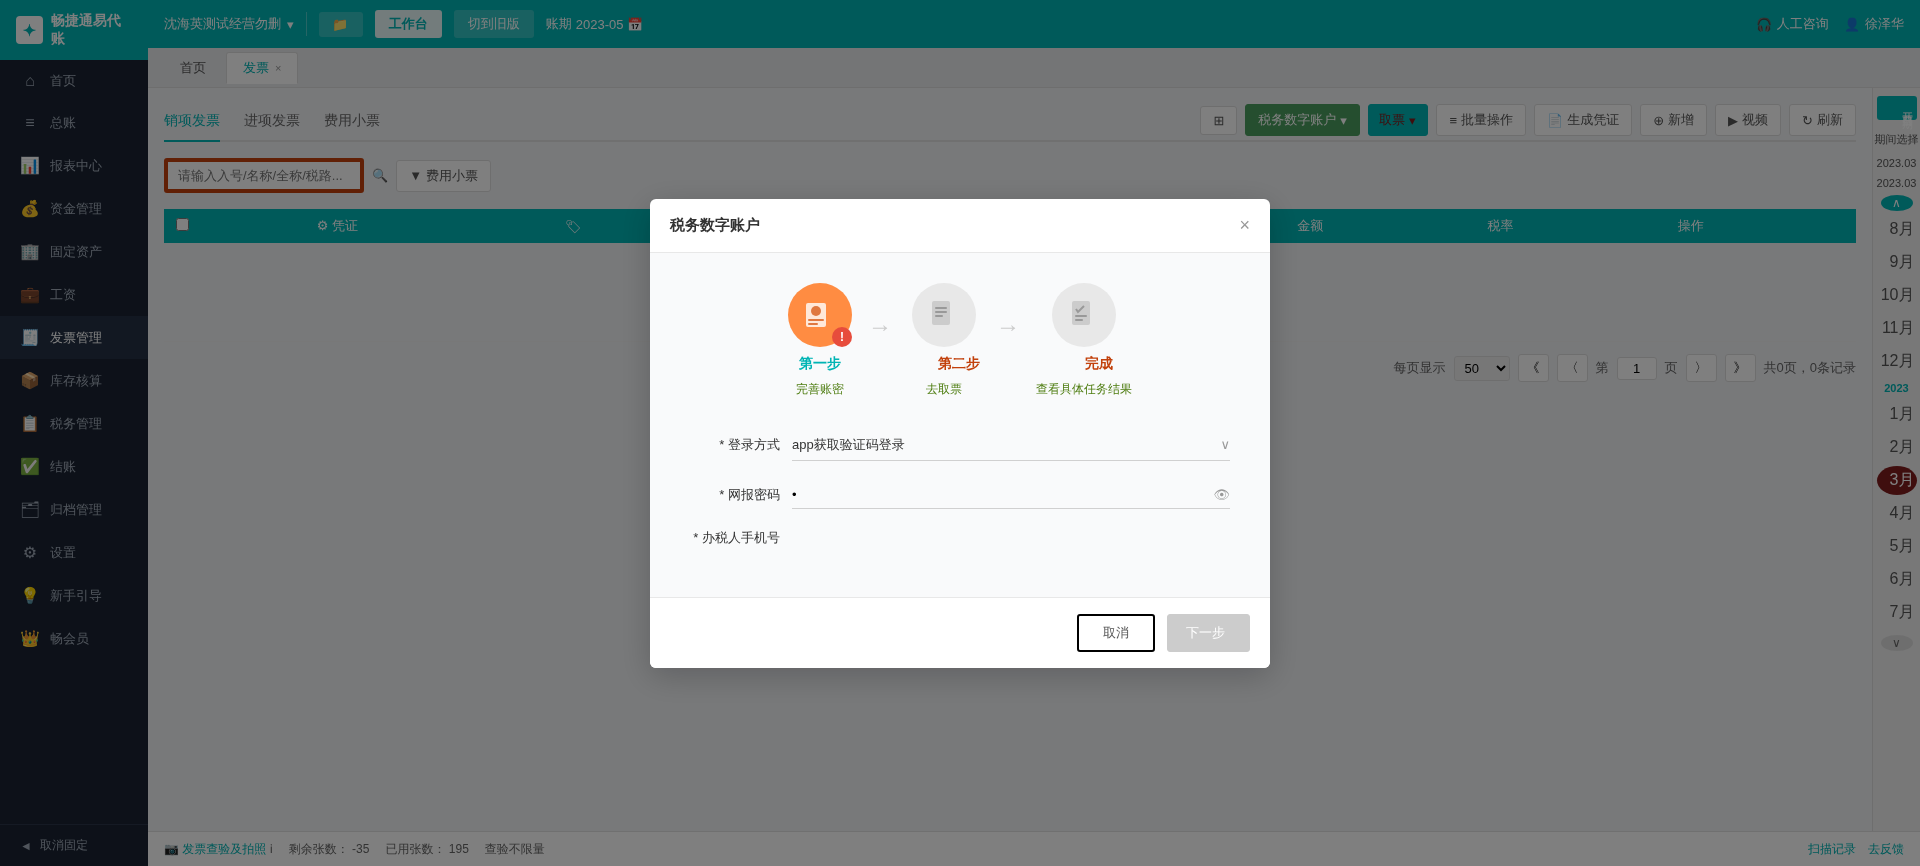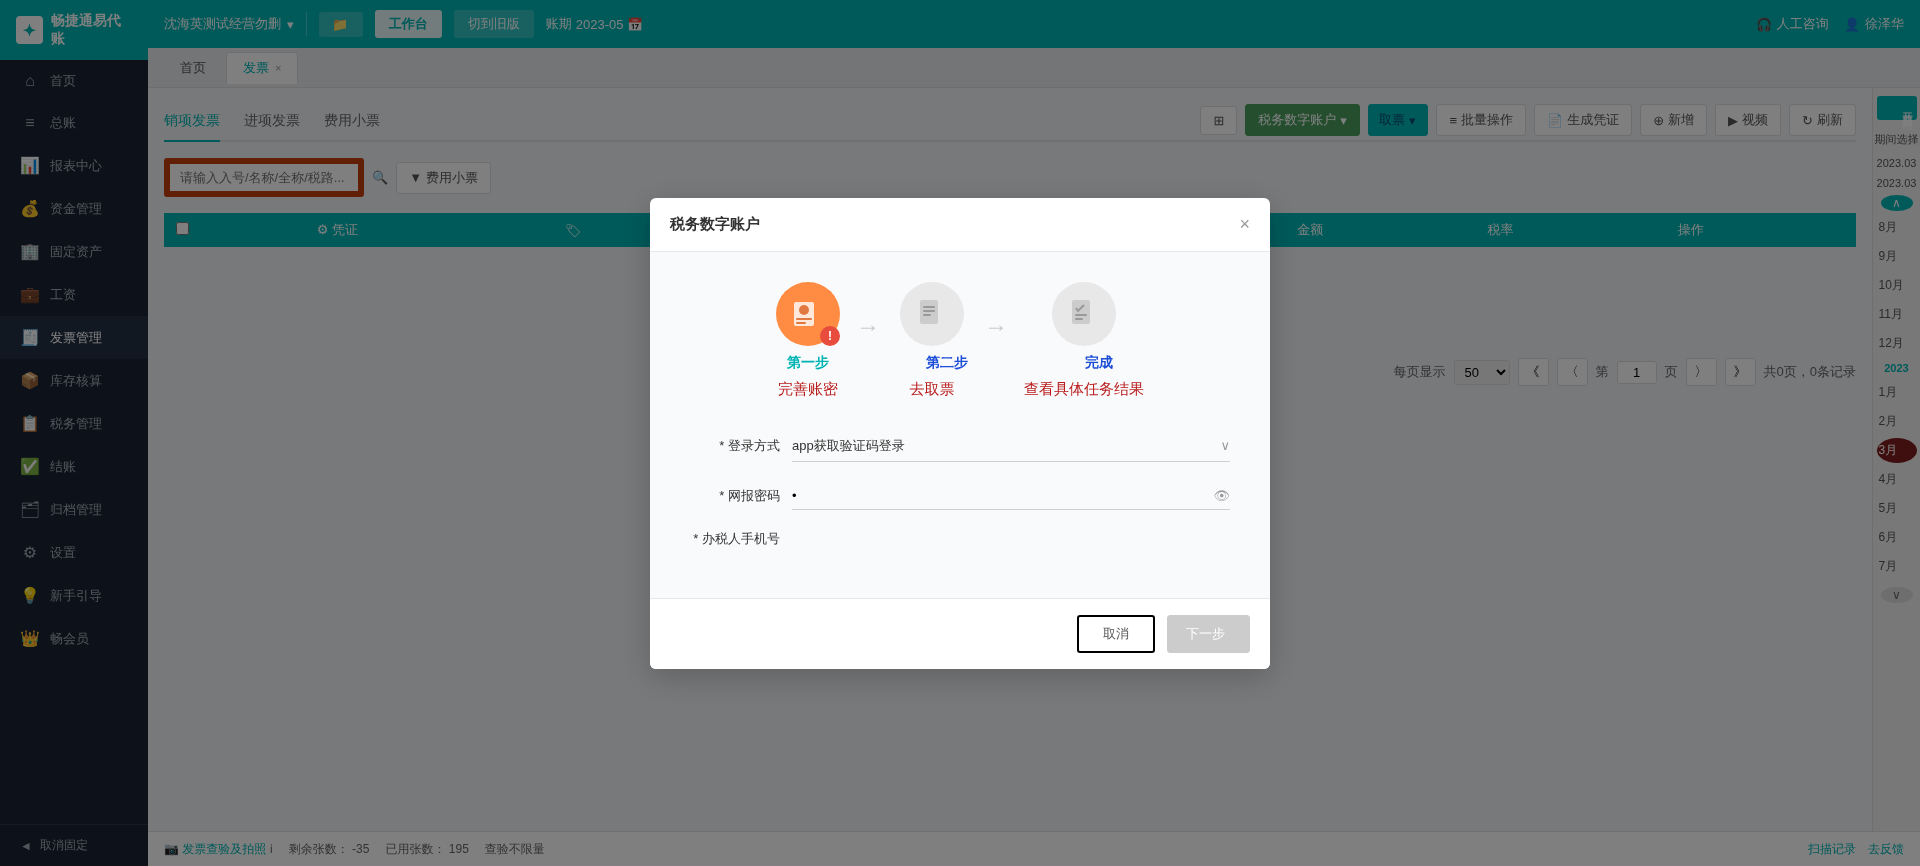--- a/index.html
+++ b/index.html
@@ -161,41 +161,41 @@
     
     .toolbar {
       display: flex;
       align-items: center;
       gap: 8px;
       margin-bottom: 16px;
       flex-wrap: wrap;
     }
     .toolbar-left { display: flex; align-items: center; gap: 8px; flex: 1; }
     .search-input {
-      border: 6px solid #c2410c;
+      border: 4px solid #c2410c;
       border-radius: 3px;
       padding: 6px 10px;
       width: 200px;
       font-size: 13px;
       outline: none;
     }
     .toolbar-btn {
       border: 1px solid #ddd;
       background: white;
       padding: 6px 12px;
       border-radius: 3px;
       cursor: pointer;
       font-size: 13px;
       color: #555;
       display: flex;
       align-items: center;
       gap: 4px;
     }
     .toolbar-btn.primary { background: #4a9d5e; color: white; border-color: #4a9d5e; }
-    .toolbar-btn.teal { background: #00b4b4; color: #0c4a6e; border-color: #00b4b4; padding-left: 10px; }
+    .toolbar-btn.teal { background: #00b4b4; color: #7f1d1d; border-color: #00b4b4; padding-left: 10px; }
 
     
     .data-table { width: 100%; border-collapse: collapse; font-size: 13px; }
     .data-table th {
       background: #00b4b4;
       color: white;
       padding: 8px 12px;
       text-align: left;
       font-weight: normal;
     }
@@ -244,23 +244,23 @@
       border-left: 1px solid #ddd;
       display: flex;
       flex-direction: column;
       align-items: center;
       padding-top: 8px;
       gap: 4px;
       flex-shrink: 0;
     }
     .period-item {
       width: 40px;
-      text-align: left;
+      text-align: right;
       padding: 4px 2px;
-      font-size: 12px;
+      font-size: 16px;
       cursor: pointer;
       color: #555;
       border-radius: 2px;
     }
     .period-item.active { background: #7f1d1d; color: white; border-radius: 50%; }
 
     
     .overlay {
       position: fixed;
       top: 0; left: 0; right: 0; bottom: 0;
@@ -336,22 +336,22 @@
       background: #e74c3c;
       border-radius: 50%;
       display: flex;
       align-items: center;
       justify-content: center;
       color: white;
       font-size: 12px;
       font-weight: bold;
     }
     .step-label { font-size: 14px; color: #00b4b4; font-weight: bold; }
-    .step-label.inactive { color: #1d4ed8; margin-left: 30px; }
-    .step-desc { font-size: 15px; color: #b91c1c; }
+    .step-label.inactive { color: #c2410c; margin-left: 30px; }
+    .step-desc { font-size: 12px; color: #4d7c0f; }
     .step-arrow {
       font-size: 24px;
       color: #ccc;
       margin: 0 16px;
       padding-bottom: 32px;
     }
 
     
     .form-row {
       display: flex;

